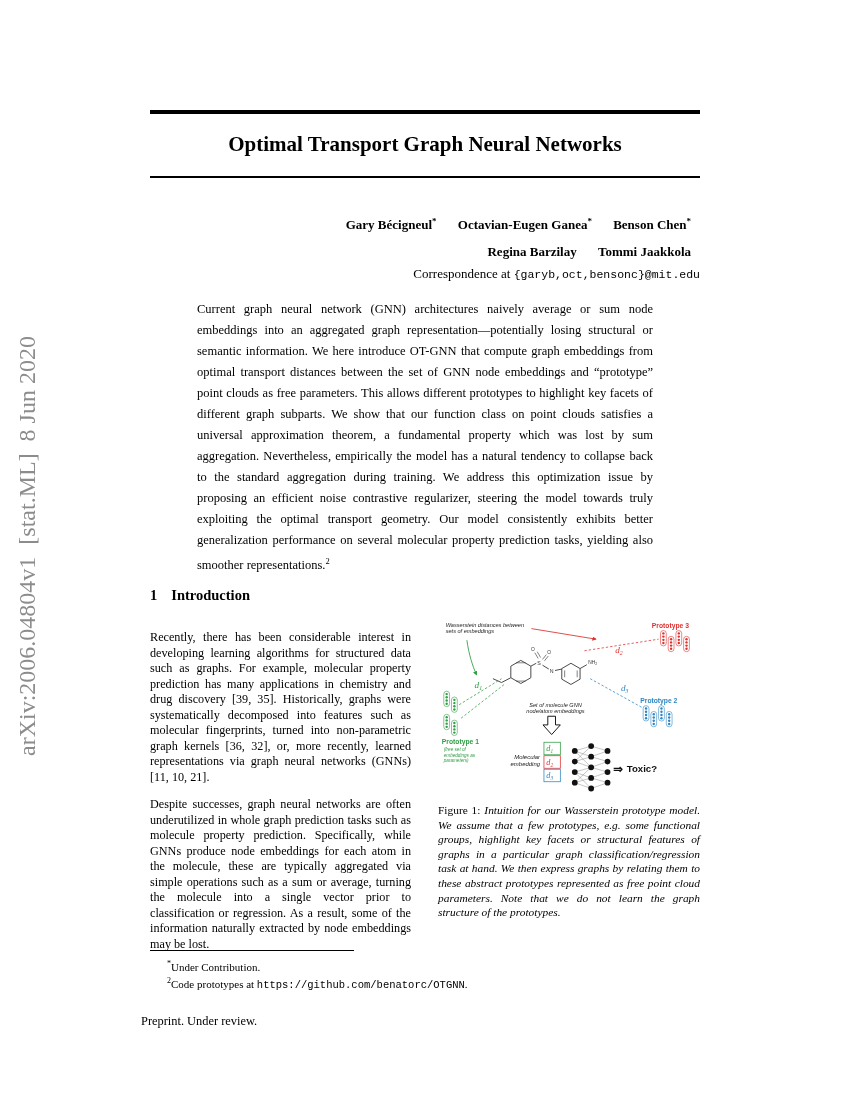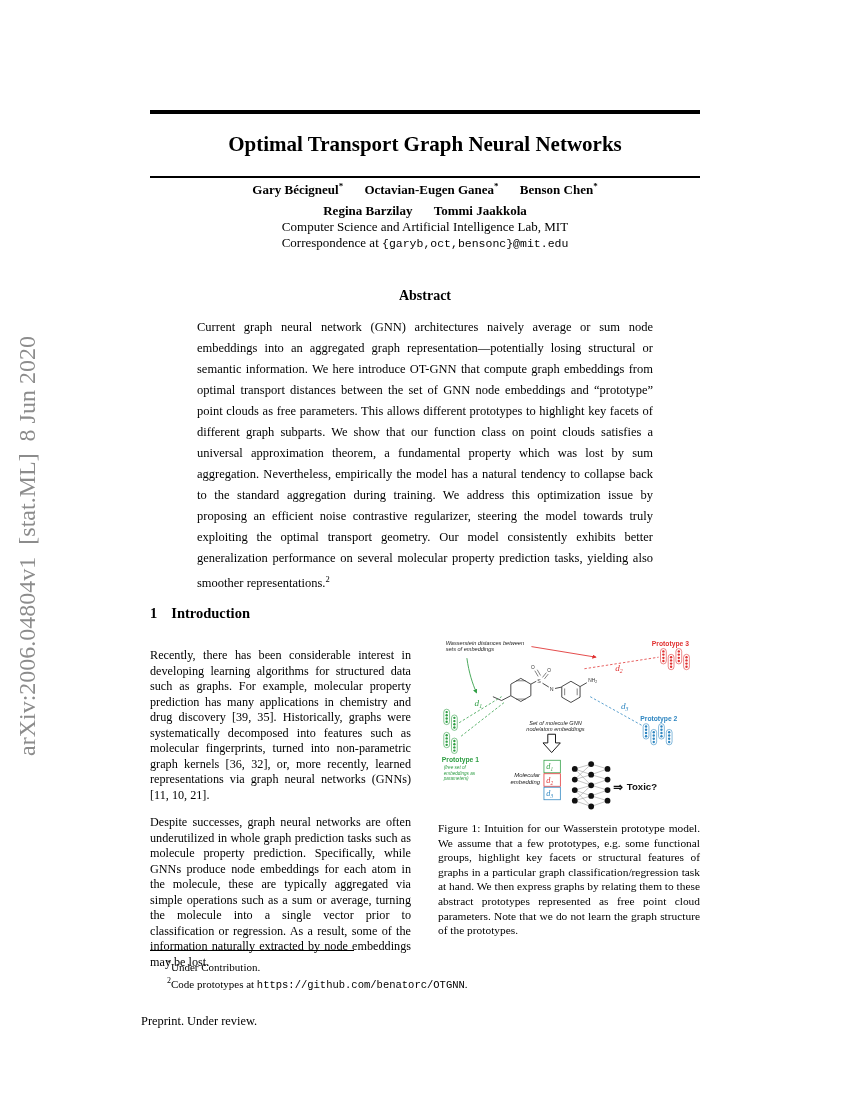--- a/index.html
+++ b/index.html
@@ -10,39 +10,39 @@
                writing-mode:vertical-rl; transform:rotate(180deg);
                font-size:24px; color:#8c8c8c; white-space:pre; text-align:center;
                font-family:"Liberation Serif", serif; }
 
   .content { position:absolute; left:150px; top:0; width:550px; }
 
   .rule-thick { margin-top:110px; height:4px; background:#000; }
   .paper-title { margin-top:18px; text-align:center; font-size:21px; font-weight:bold; }
   .rule-thin { margin-top:19px; height:2px; background:#000; }
 
-  .authors { text-align:center; font-size:13px; line-height:16px; }
+  .authors { margin-top:32px; text-align:right; font-size:13px; line-height:22px; }
   .author { font-weight:bold; margin:0 9px; white-space:nowrap; }
   .author sup { font-size:9px; }
   .mono { font-family:"Liberation Mono", monospace; font-size:11.5px; }
 
   .abstract-heading { margin-top:36px; text-align:center; font-size:14px; font-weight:bold; }
   .abstract-body { margin:13px 47px 0 47px; font-size:12.5px; line-height:21px; text-align:justify; }
   .abstract-body sup { font-size:8.5px; }
 
   .section-heading { margin-top:11px; font-size:14.5px; font-weight:bold; }
   .section-number { margin-right:14px; }
 
   .columns { margin-top:14px; display:flex; gap:27px; }
   .col-left { width:261px; font-size:12.2px; line-height:15.5px; text-align:justify; }
   .col-left p + p { margin-top:8px; }
   .col-right { width:262px; }
   .figure svg { display:block; width:262px; height:auto; }
   .caption { margin-top:6px; font-size:11.4px; line-height:14.6px; text-align:justify; }
-  .caption .cap-text { }
+  .caption .cap-text { font-style:italic; }
 
   .footnotes { position:absolute; left:150px; top:950px; width:550px; font-size:11px; line-height:14.5px; }
   .fn-rule { width:204px; height:1px; background:#000; margin-bottom:6px; }
   .fn { padding-left:17px; }
   .fn sup { font-size:8px; }
   .fn .mono { font-size:10.5px; }
 
   .footer { position:absolute; left:141px; top:1014px; font-size:12.4px; }
 
   
@@ -67,27 +67,25 @@
     <div class="authors">
       <div>
         <span class="author"><span>Gary Bécigneul</span><sup>*</sup></span>
         <span class="author"><span>Octavian-Eugen Ganea</span><sup>*</sup></span>
         <span class="author"><span>Benson Chen</span><sup>*</sup></span>
       </div>
       <div>
         <span class="author"><span>Regina Barzilay</span><sup></sup></span>
         <span class="author"><span>Tommi Jaakkola</span><sup></sup></span>
       </div>
-      <div>Computer Science and Artificial Intelligence Lab, MIT</div>
       <div>
         <span>Correspondence at </span><span class="mono">{garyb,oct,bensonc}@mit.edu</span>
       </div>
     </div>
 
-    <div class="abstract-heading">Abstract</div>
     <div class="abstract-body"><span>Current graph neural network (GNN) architectures naively average or sum node embeddings into an aggregated graph representation—potentially losing structural or semantic information. We here introduce OT-GNN that compute graph embeddings from optimal transport distances between the set of GNN node embeddings and “prototype” point clouds as free parameters. This allows different prototypes to highlight key facets of different graph subparts. We show that our function class on point clouds satisfies a universal approximation theorem, a fundamental property which was lost by sum aggregation. Nevertheless, empirically the model has a natural tendency to collapse back to the standard aggregation during training. We address this optimization issue by proposing an efficient noise contrastive regularizer, steering the model towards truly exploiting the optimal transport geometry. Our model consistently exhibits better generalization performance on several molecular property prediction tasks, yielding also smoother representations.</span><sup>2</sup></div>
 
     <div class="section-heading">
       <span class="section-number">1</span><span>Introduction</span>
     </div>
 
     <div class="columns">
 
       <div class="col-left">
         <p>Recently, there has been considerable interest in developing learning algorithms for structured data such as graphs. For example, molecular property prediction has many applications in chemistry and drug discovery [39, 35]. Historically, graphs were systematically decomposed into features such as molecular fingerprints, turned into non-parametric graph kernels [36, 32], or, more recently, learned representations via graph neural networks (GNNs) [11, 10, 21].</p>

